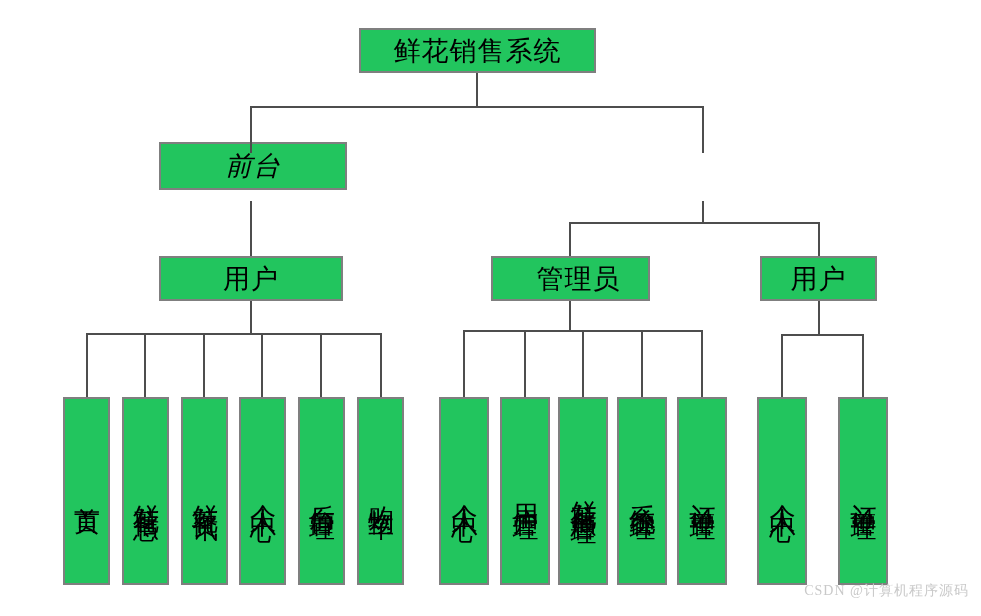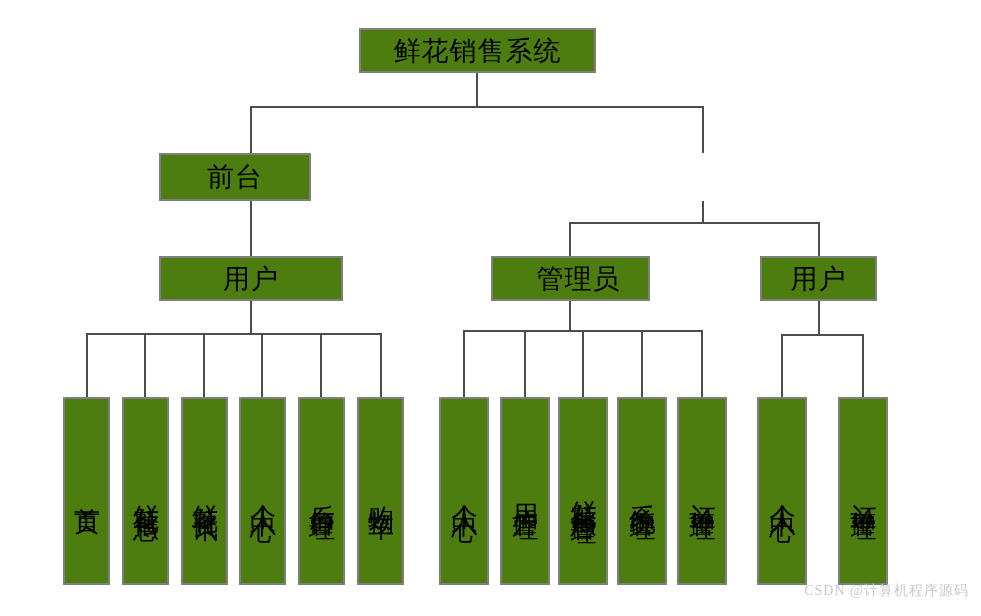--- a/index.html
+++ b/index.html
@@ -12,21 +12,21 @@
     position: relative;
     width: 981px;
     height: 616px;
     background: var(--bg, #ffffff);
     overflow: hidden;
   }
   .box {
     position: absolute;
     box-sizing: border-box;
     border: 2px solid var(--box-border, #7f7f7f);
-    background: #4d7c0f;
+    background: #22c55e;
     display: flex;
     align-items: center;
     justify-content: center;
     color: var(--text, #000000);
   }
   .hbox {
     font-size: 27px;
     letter-spacing: 1px;
     white-space: nowrap;
   }
@@ -52,21 +52,21 @@
     font-family: Liberation Serif, serif;
   }
 </style>
 </head>
 <body>
 
 <div class="canvas">
 
   <div class="box hbox" style="left:359px; top:28px; width:237px; height:45px;">鲜花销售系统</div>
 
-  <div class="box hbox" style="left:159px; top:153px; width:152px; height:48px;">前台</div>
+  <div class="box hbox" style="left:159px; top:142px; width:188px; height:48px;font-style:italic;">前台</div>
 
   <div class="box hbox" style="left:159px; top:256px; width:184px; height:45px;">用户</div>
   <div class="box hbox" style="left:491px; top:256px; width:159px; height:45px;padding-left:16px;">管理员</div>
   <div class="box hbox" style="left:760px; top:256px; width:117px; height:45px;">用户</div>
 
   <div class="box vbox" style="left:63px;  top:397px; width:47px; height:188px;">
       <span>首页</span>
     </div>
   <div class="box vbox" style="left:122px; top:397px; width:47px; height:188px;">
       <span>鲜花信息</span>

